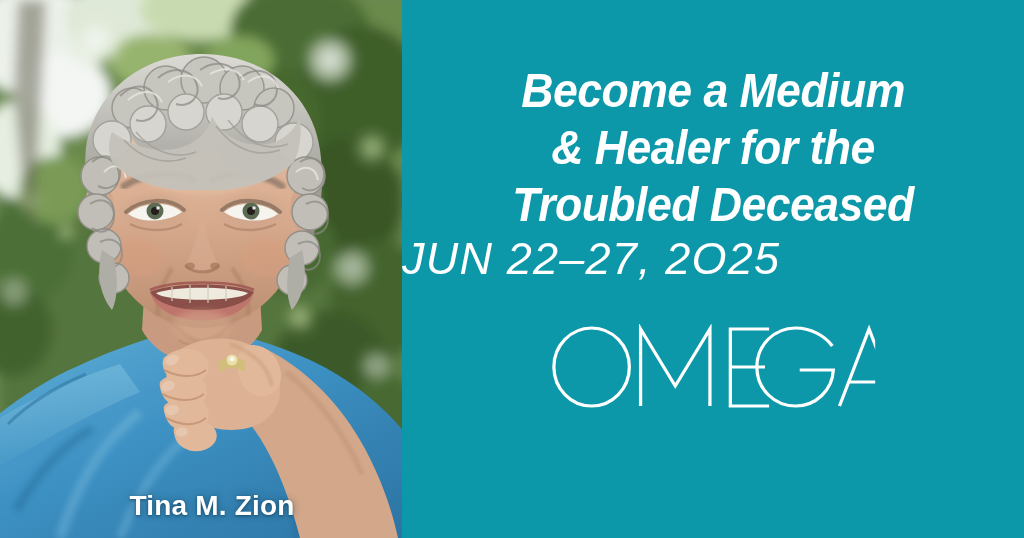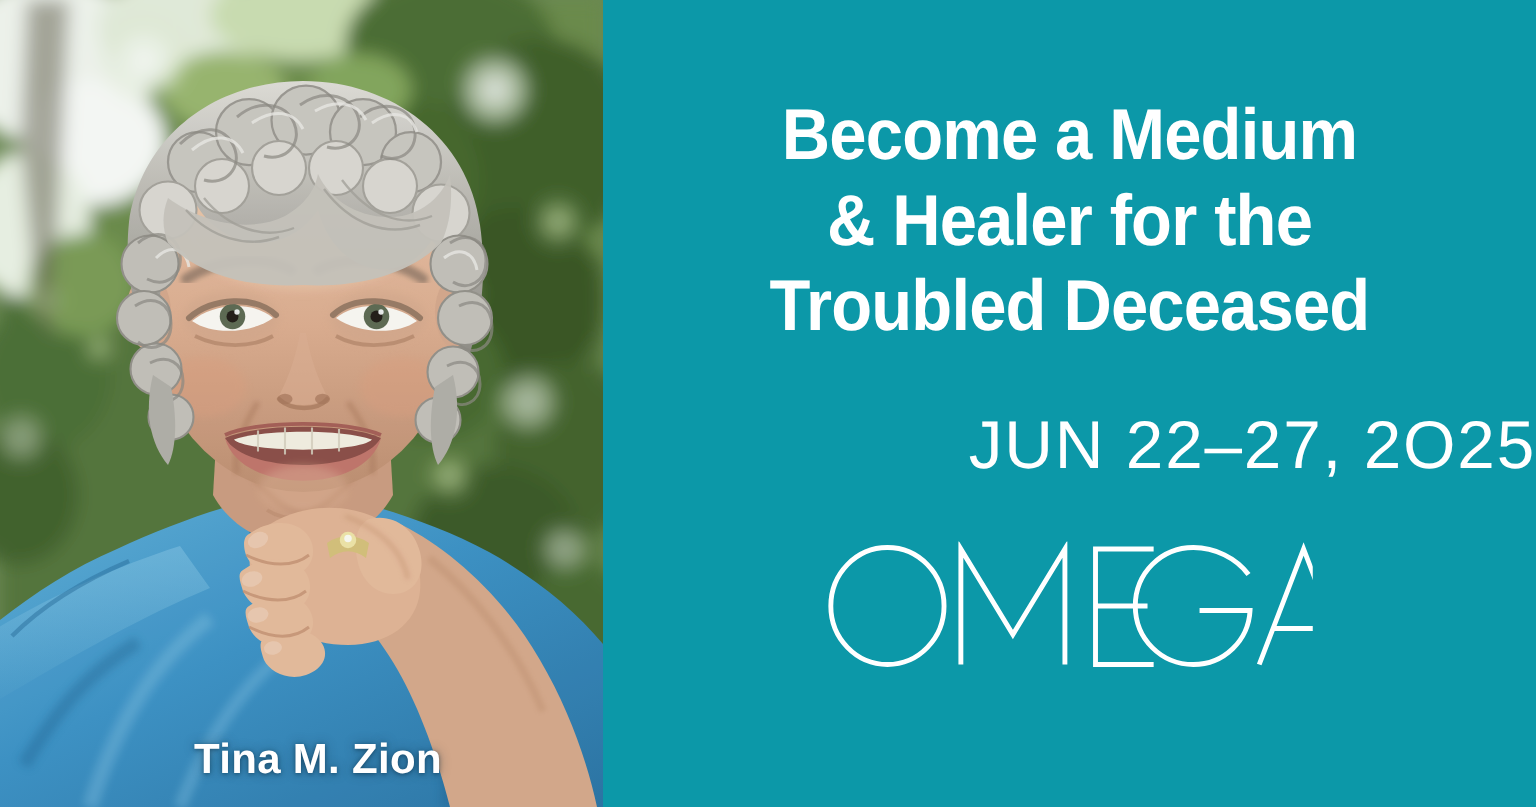--- a/index.html
+++ b/index.html
@@ -83,23 +83,22 @@
     letter-spacing: -0.6px;
     transform: scaleX(0.93);
     transform-origin: center top;
   }
   .headline .hl-line {
     display: block;
     white-space: nowrap;
   }
 
   .event-date {
-    margin-top: 38px;
     width: 100%;
-    text-align: right;
+    text-align: left;
     color: #ffffff;
     font-family: "Liberation Sans", sans-serif;
     font-weight: normal;
     font-size: 45px;
     letter-spacing: 1.2px;
     white-space: nowrap;
   }
 
   .brand-logo {
     margin-top: 38px;
@@ -391,21 +390,21 @@
 
         <path d="M230 344 C252 352 268 366 272 386" stroke="#c79270" stroke-width="3" fill="none" opacity="0.5" filter="url(#tinyBlur)"></path>
       </g>
 
       <rect x="0" y="0" width="402" height="538" fill="#2f5f7a" opacity="0.04"></rect>
     </svg>
 
     <div class="subject-name">Tina M. Zion</div>
   </div>
 
-  <div class="teal-pane" style="background: rgb(12, 152, 168);">
+  <div class="teal-pane" style="background: rgb(12, 152, 168); font-style: italic;">
 
     <div class="headline">
       <span class="hl-line">Become a Medium</span>
       <span class="hl-line">&amp; Healer for the</span>
       <span class="hl-line">Troubled Deceased</span>
     </div>
 
     <div class="event-date">JUN 22–27, 2O25</div>
 
     <div class="brand-logo">

